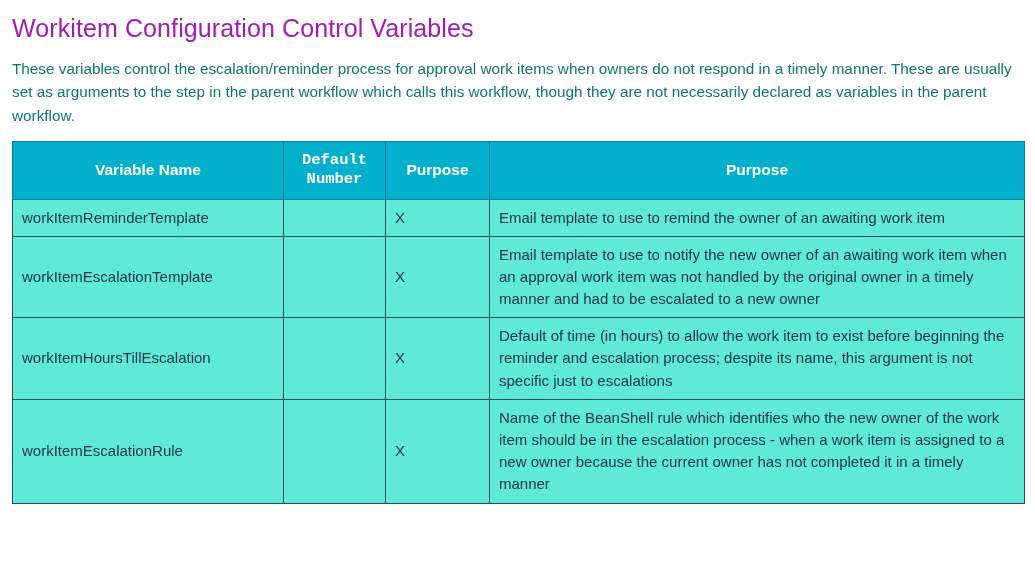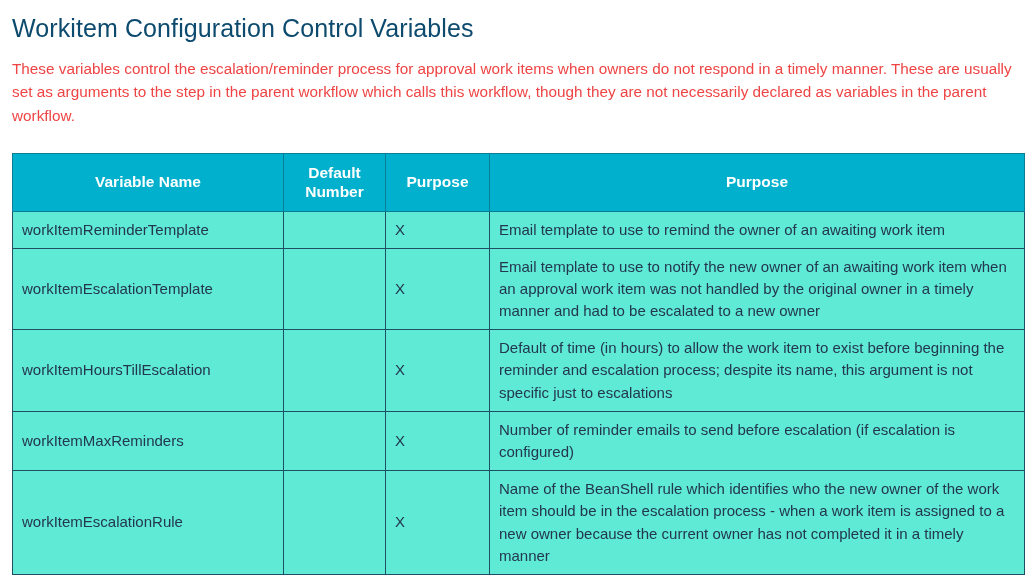--- a/index.html
+++ b/index.html
@@ -15,29 +15,29 @@
     overflow: hidden;
   }
   .page {
     padding: 10px 12px 0 12px;
     box-sizing: border-box;
     width: 1035px;
   }
   h1.title {
     font-size: 25px;
     font-weight: 400;
-    color: #0c4a6e;
+    color: #a21caf;
     margin: 4px 0 14px 0;
     letter-spacing: 0.1px;
   }
   p.intro {
     font-size: 15.3px;
     line-height: 1.52;
-    color: #ef4444;
-    margin: 0 0 26px 0;
+    color: #0f766e;
+    margin: 0 0 14px 0;
     max-width: 1000px;
   }
   table.vars {
     border-collapse: collapse;
     width: 1012px;
     table-layout: fixed;
     margin-top: 2px;
   }
   table.vars th, table.vars td {
     border: 1px solid #1f4f63;
@@ -60,21 +60,21 @@
     background: #5eead4;
   }
   td.cell-name { }
   td.cell-default { padding-left: 10px; }
   td.cell-arg { padding-left: 10px; }
   td.cell-purpose { padding-left: 10px; margin-top: 17px; }
   col.c-name { width: 271px; }
   col.c-default { width: 102px; }
   col.c-arg { width: 104px; }
   col.c-purpose { width: 535px; }
-  .th-stack { display: block; line-height: 1.25; }
+  .th-stack { display: block; line-height: 1.25; font-family: Liberation Mono, monospace; }
 </style>
 </head>
 <body>
 
 <div class="page">
 
   <h1 class="title">Workitem Configuration Control Variables</h1>
 
   <p class="intro">These variables control the escalation/reminder process for approval work items when owners do not respond in a timely manner. These are usually set as arguments to the step in the parent workflow which calls this workflow, though they are not necessarily declared as variables in the parent workflow.</p>
 
@@ -109,26 +109,20 @@
           <td class="cell-arg">X</td>
           <td class="cell-purpose">Email template to use to notify the new owner of an awaiting work item when an approval work item was not handled by the original owner in a timely manner and had to be escalated to a new owner</td>
         </tr>
         <tr>
           <td class="cell-name">workItemHoursTillEscalation</td>
           <td class="cell-default"></td>
           <td class="cell-arg">X</td>
           <td class="cell-purpose">Default of time (in hours) to allow the work item to exist before beginning the reminder and escalation process; despite its name, this argument is not specific just to escalations</td>
         </tr>
         <tr>
-          <td class="cell-name">workItemMaxReminders</td>
-          <td class="cell-default"></td>
-          <td class="cell-arg">X</td>
-          <td class="cell-purpose">Number of reminder emails to send before escalation (if escalation is configured)</td>
-        </tr>
-        <tr>
           <td class="cell-name">workItemEscalationRule</td>
           <td class="cell-default"></td>
           <td class="cell-arg">X</td>
           <td class="cell-purpose">Name of the BeanShell rule which identifies who the new owner of the work item should be in the escalation process - when a work item is assigned to a new owner because the current owner has not completed it in a timely manner</td>
         </tr>
       </tbody>
   </table>
 
 </div>
 

